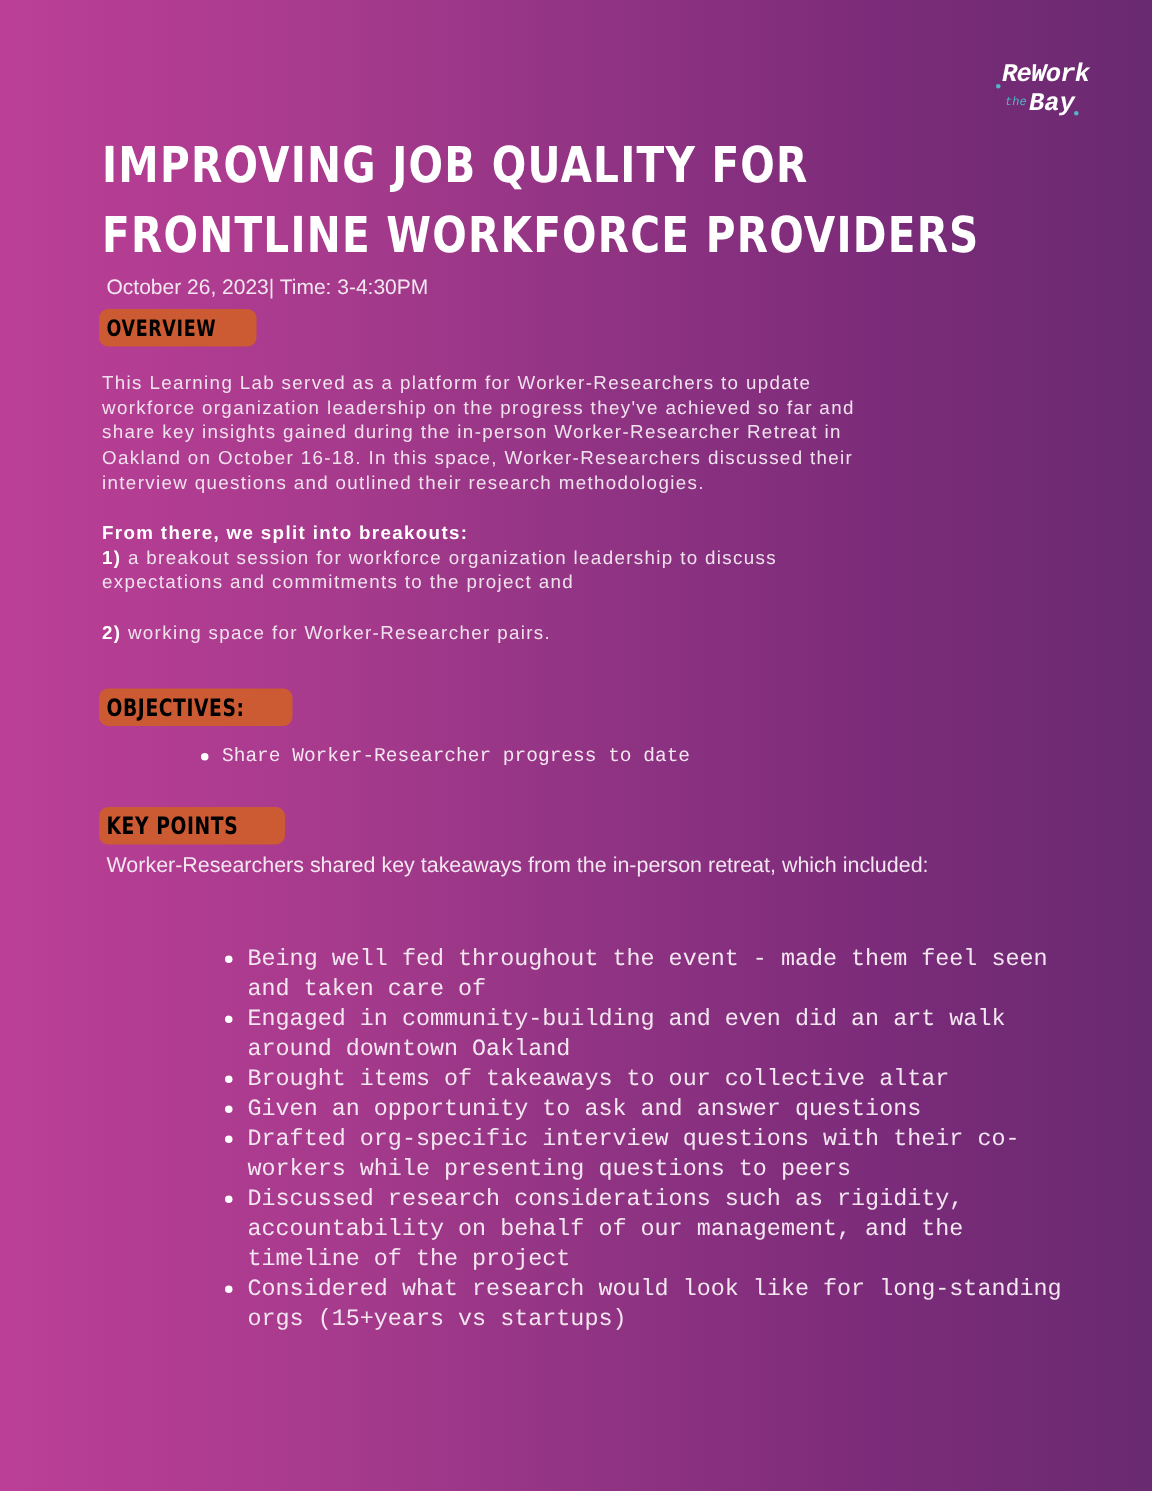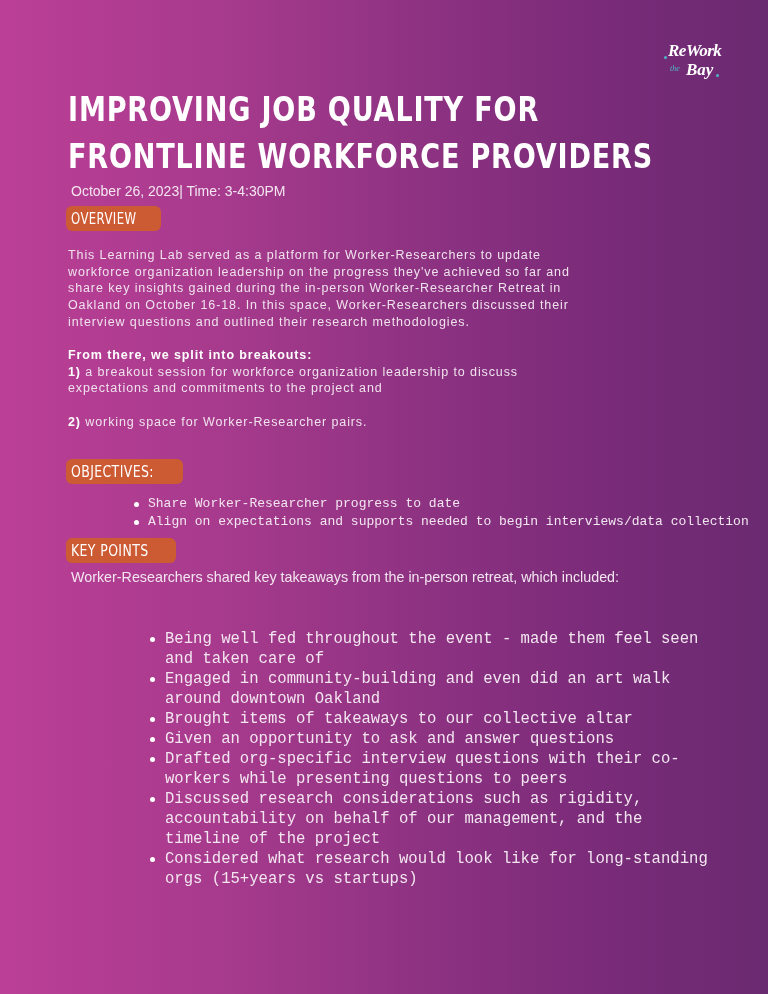--- a/index.html
+++ b/index.html
@@ -5,21 +5,21 @@
   html, body { margin: 0; padding: 0; }
   body {
     width: 768px; height: 994px; overflow: hidden;
     background: linear-gradient(90deg, #bb3f96 0%, #a63a8c 30%, #8e3282 55%, #7a2b79 78%, #6a2a70 100%);
     color: #f3e6f0;
     font-family: "Liberation Sans", sans-serif;
     position: relative;
   }
   .logo {
     position: absolute; left: 664px; top: 40px; width: 60px; height: 44px;
-    color: #fff; font-family: Liberation Serif, serif; font-style: italic; font-weight: bold;
+    color: #fff; font-family: Liberation Mono, monospace; font-style: italic; font-weight: bold;
     line-height: 1;
   }
   .logo .l1 { position: absolute; left: 4px; top: 2px; font-size: 17px; letter-spacing: -0.5px; }
   .logo .l2 { position: absolute; left: 22px; top: 21px; font-size: 17px; }
   .logo .the { position: absolute; left: 6px; top: 25px; font-size: 8px; color: #4fb6c4; font-weight: normal; }
   .logo .dot { position: absolute; width: 3px; height: 3px; background: #4fb6c4; border-radius: 50%; }
 
   .title {
     position: absolute; left: 68px; top: 86px; margin: 0;
     font-family: "DejaVu Sans", sans-serif; font-weight: bold;
@@ -27,21 +27,21 @@
     color: #ffffff; transform: scaleX(0.82); transform-origin: left top;
     white-space: nowrap;
   }
   .date {
     position: absolute; left: 71px; top: 183px;
     font-size: 14px; color: #f3e6f0;
   }
   .badge {
     position: absolute; left: 66px;
     background: #cc5a33; border-radius: 6px;
-    color: #ffffff; font-family: "DejaVu Sans", sans-serif; font-weight: normal;
+    color: #000000; font-family: "DejaVu Sans", sans-serif; font-weight: bold;
     font-size: 15px; letter-spacing: 0.5px; padding: 3px 6px 2px 5px;
     line-height: 20px;
   }
   .badge span { display: inline-block; transform: scaleX(0.78); transform-origin: left center; }
   .p {
     position: absolute; left: 68px; margin: 0;
     font-size: 12.5px; line-height: 16.7px; letter-spacing: 0.9px;
     color: #f0e2ed; width: 600px;
   }
   .p b { color: #fff; margin-top: 37px; }
@@ -95,21 +95,20 @@
   <div style="height:16.7px;"></div>
   <div><b>2)</b><span> working space for Worker-Researcher pairs.</span></div>
 </div>
 
 <div class="badge" style="top:459px; font-size:16px;">
   <span>OBJECTIVES:</span>
 </div>
 
 <ul class="obj">
   <li>Share Worker-Researcher progress to date</li>
-  <li>Align on expectations and supports needed to begin interviews/data collection</li>
 </ul>
 
 <div class="badge" style="top:538px; font-size:16px;">
   <span>KEY POINTS</span>
 </div>
 
 <div class="kp-intro">Worker-Researchers shared key takeaways from the in-person retreat, which included:</div>
 
 <ul class="kp">
   <li>Being well fed throughout the event - made them feel seen and taken care of</li>

